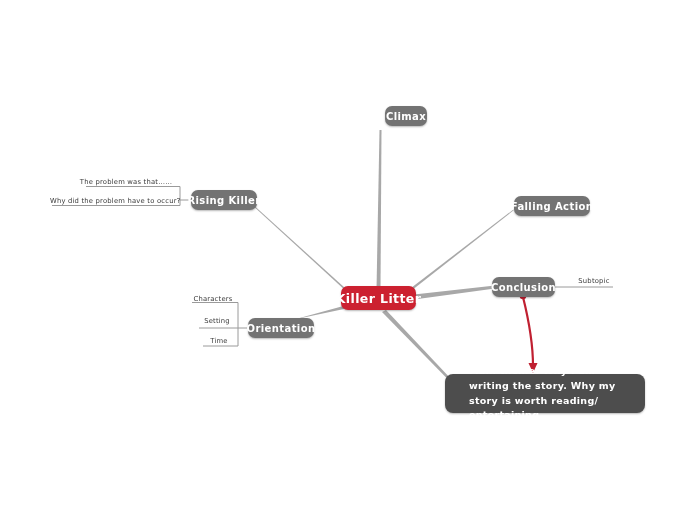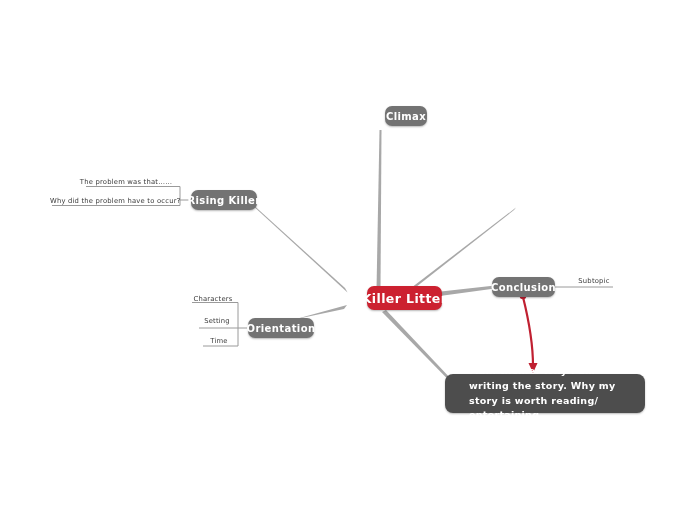--- a/index.html
+++ b/index.html
@@ -33,21 +33,20 @@
     font-weight: bold;
     letter-spacing: 0.4px;
     white-space: nowrap;
     box-shadow: 0 1px 2px rgba(0,0,0,0.28);
     z-index: 5;
   }
   .node.central {
     background: #cc2130;
     font-size: 12.5px;
     padding: 0 14px;
-    margin-left: 26px;
   }
   .node.branch {
     background: #737373;
     font-size: 10px;
     padding: 0 12px;
   }
   .node.themebox {
     background: #4d4d4d;
     font-size: 9.5px;
     font-weight: bold;
@@ -123,20 +122,23 @@
   </div>
 
   <div class="node branch" style="left:385px; top:106px; width:42px; height:20px;">
     <span>Climax</span>
   </div>
 
   <div class="node branch" style="left:191px; top:190px; width:66px; height:20px;">
     <span>Rising Killer</span>
   </div>
 
+  <div class="node branch" style="left:514px; top:196px; width:76px; height:20px;">
+    <span>Falling Action</span>
+  </div>
 
   <div class="node branch" style="left:492px; top:277px; width:63px; height:20px;">
     <span>Conclusion</span>
   </div>
 
   <div class="node branch" style="left:248px; top:318px; width:66px; height:20px;text-align:center;">
     <span>Orientation</span>
   </div>
 
   <div class="node themebox" style="left:445px; top:374px; width:200px; height:39px;padding-left:24px;">

